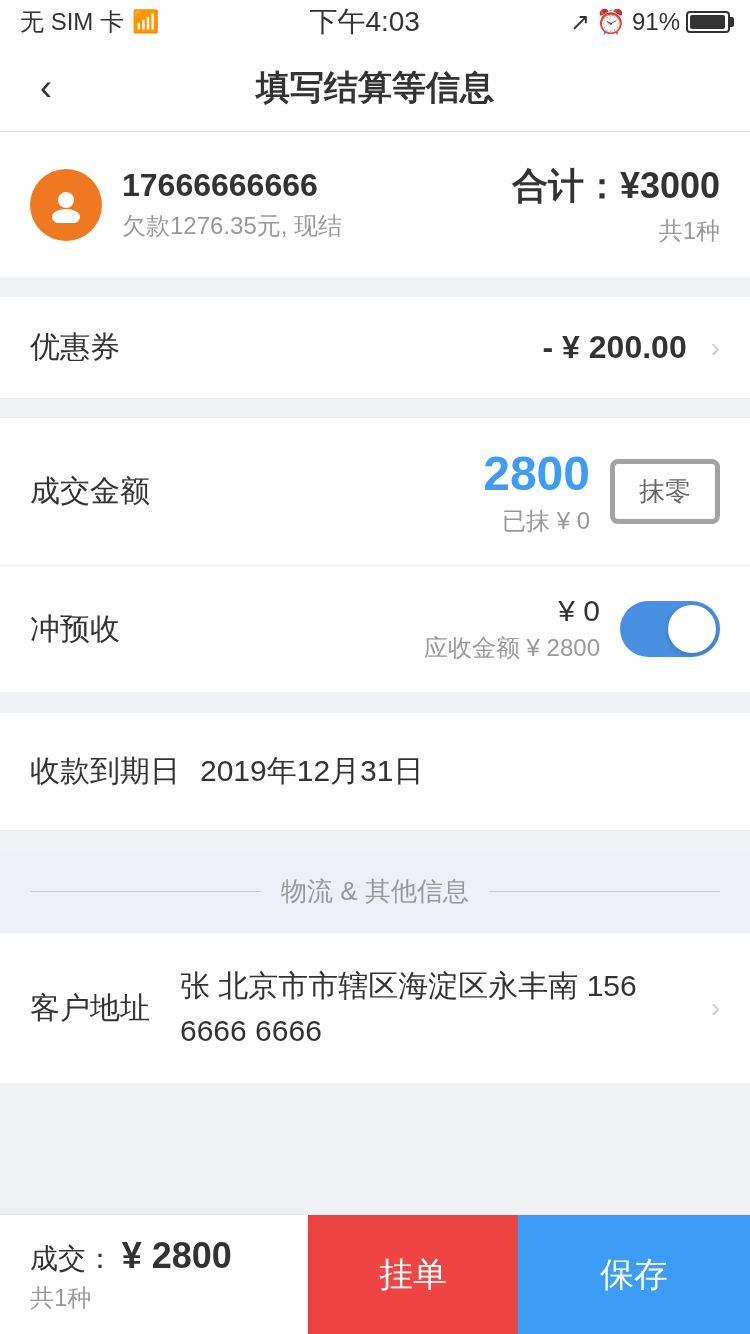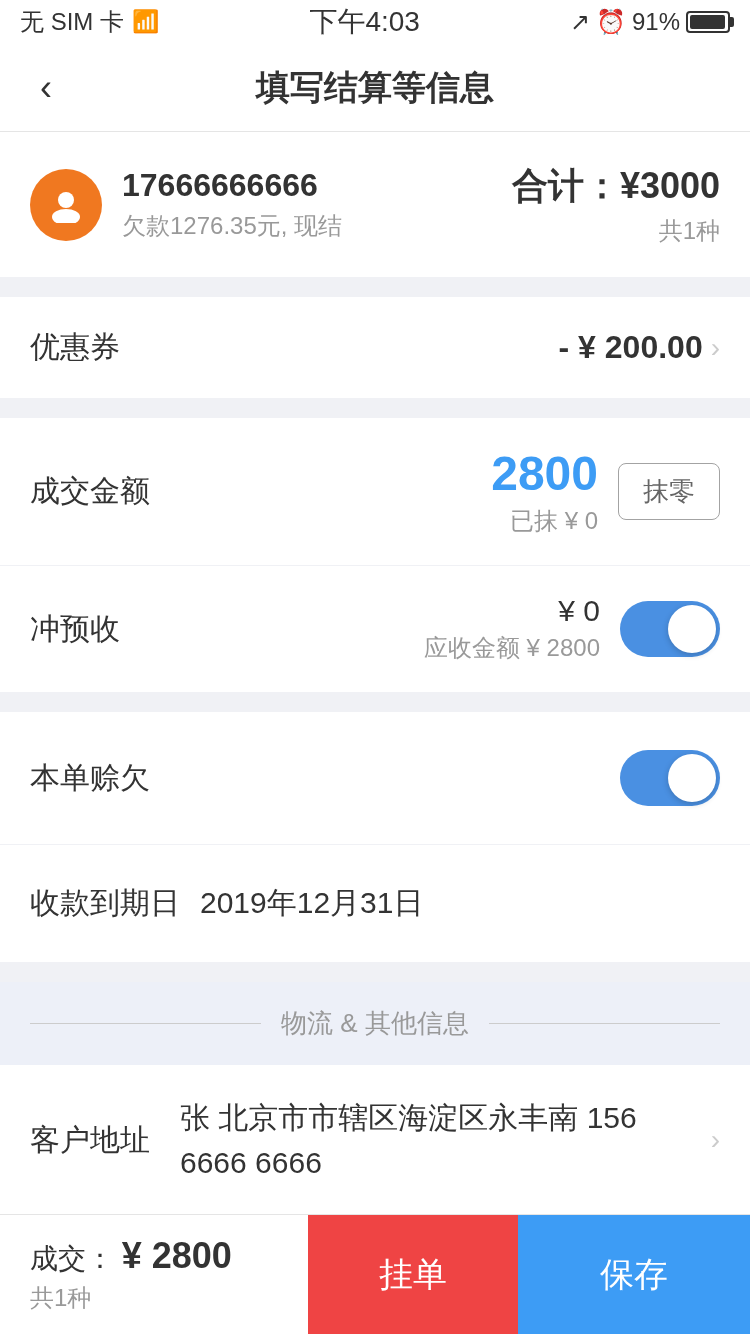--- a/index.html
+++ b/index.html
@@ -112,21 +112,21 @@
     }
     .row-item {
       display: flex;
       align-items: center;
       justify-content: space-between;
       padding: 30px 0;
       border-bottom: 1px solid #f0f1f5;
     }
     .row-item:last-child { border-bottom: none; }
     .row-label { font-size: 30px; color: #333; }
-    .row-right { display: flex; align-items: center; gap: 0; }
+    .row-right { display: flex; align-items: center; gap: 16px; }
     .coupon-amount { font-size: 32px; font-weight: 600; color: #333; }
     .coupon-detail { font-size: 24px; color: #999; text-align: right; margin-top: 4px; }
     .chevron-right {
       font-size: 28px;
       color: #ccc;
       margin-left: 8px;
     }
 
     
     .deal-row {
@@ -135,21 +135,21 @@
       justify-content: space-between;
       padding: 28px 30px;
       background: #fff;
     }
     .deal-label { font-size: 30px; color: #333; }
     .deal-right { display: flex; align-items: center; gap: 20px; }
     .deal-amount-wrap { text-align: right; }
     .deal-amount { font-size: 48px; font-weight: 600; color: #3d9cf5; }
     .deal-sub { font-size: 24px; color: #999; margin-top: 4px; }
     .round-zero-btn {
-      border: 1px solid #a3a3a3;
+      border: 5px solid #a3a3a3;
       border-radius: 8px;
       padding: 10px 24px;
       font-size: 26px;
       color: #666;
       background: #fff;
       cursor: pointer;
       text-align: right;
     }
 
     
@@ -359,26 +359,20 @@
         <div class="prepay-sub">应收金额 ¥ 2800</div>
       </div>
       <div class="toggle">
         <div class="toggle-knob"></div>
       </div>
     </div>
   </div>
 
   <div class="section-gap"></div>
 
-  <div class="debt-row">
-    <span class="debt-label">本单赊欠</span>
-    <div class="toggle">
-      <div class="toggle-knob"></div>
-    </div>
-  </div>
 
   <div class="date-row">
     <span class="date-label">收款到期日</span>
     <span class="date-value">2019年12月31日</span>
   </div>
 
   <div class="section-gap"></div>
 
   <div class="section-header">
     <div class="section-header-line"></div>

